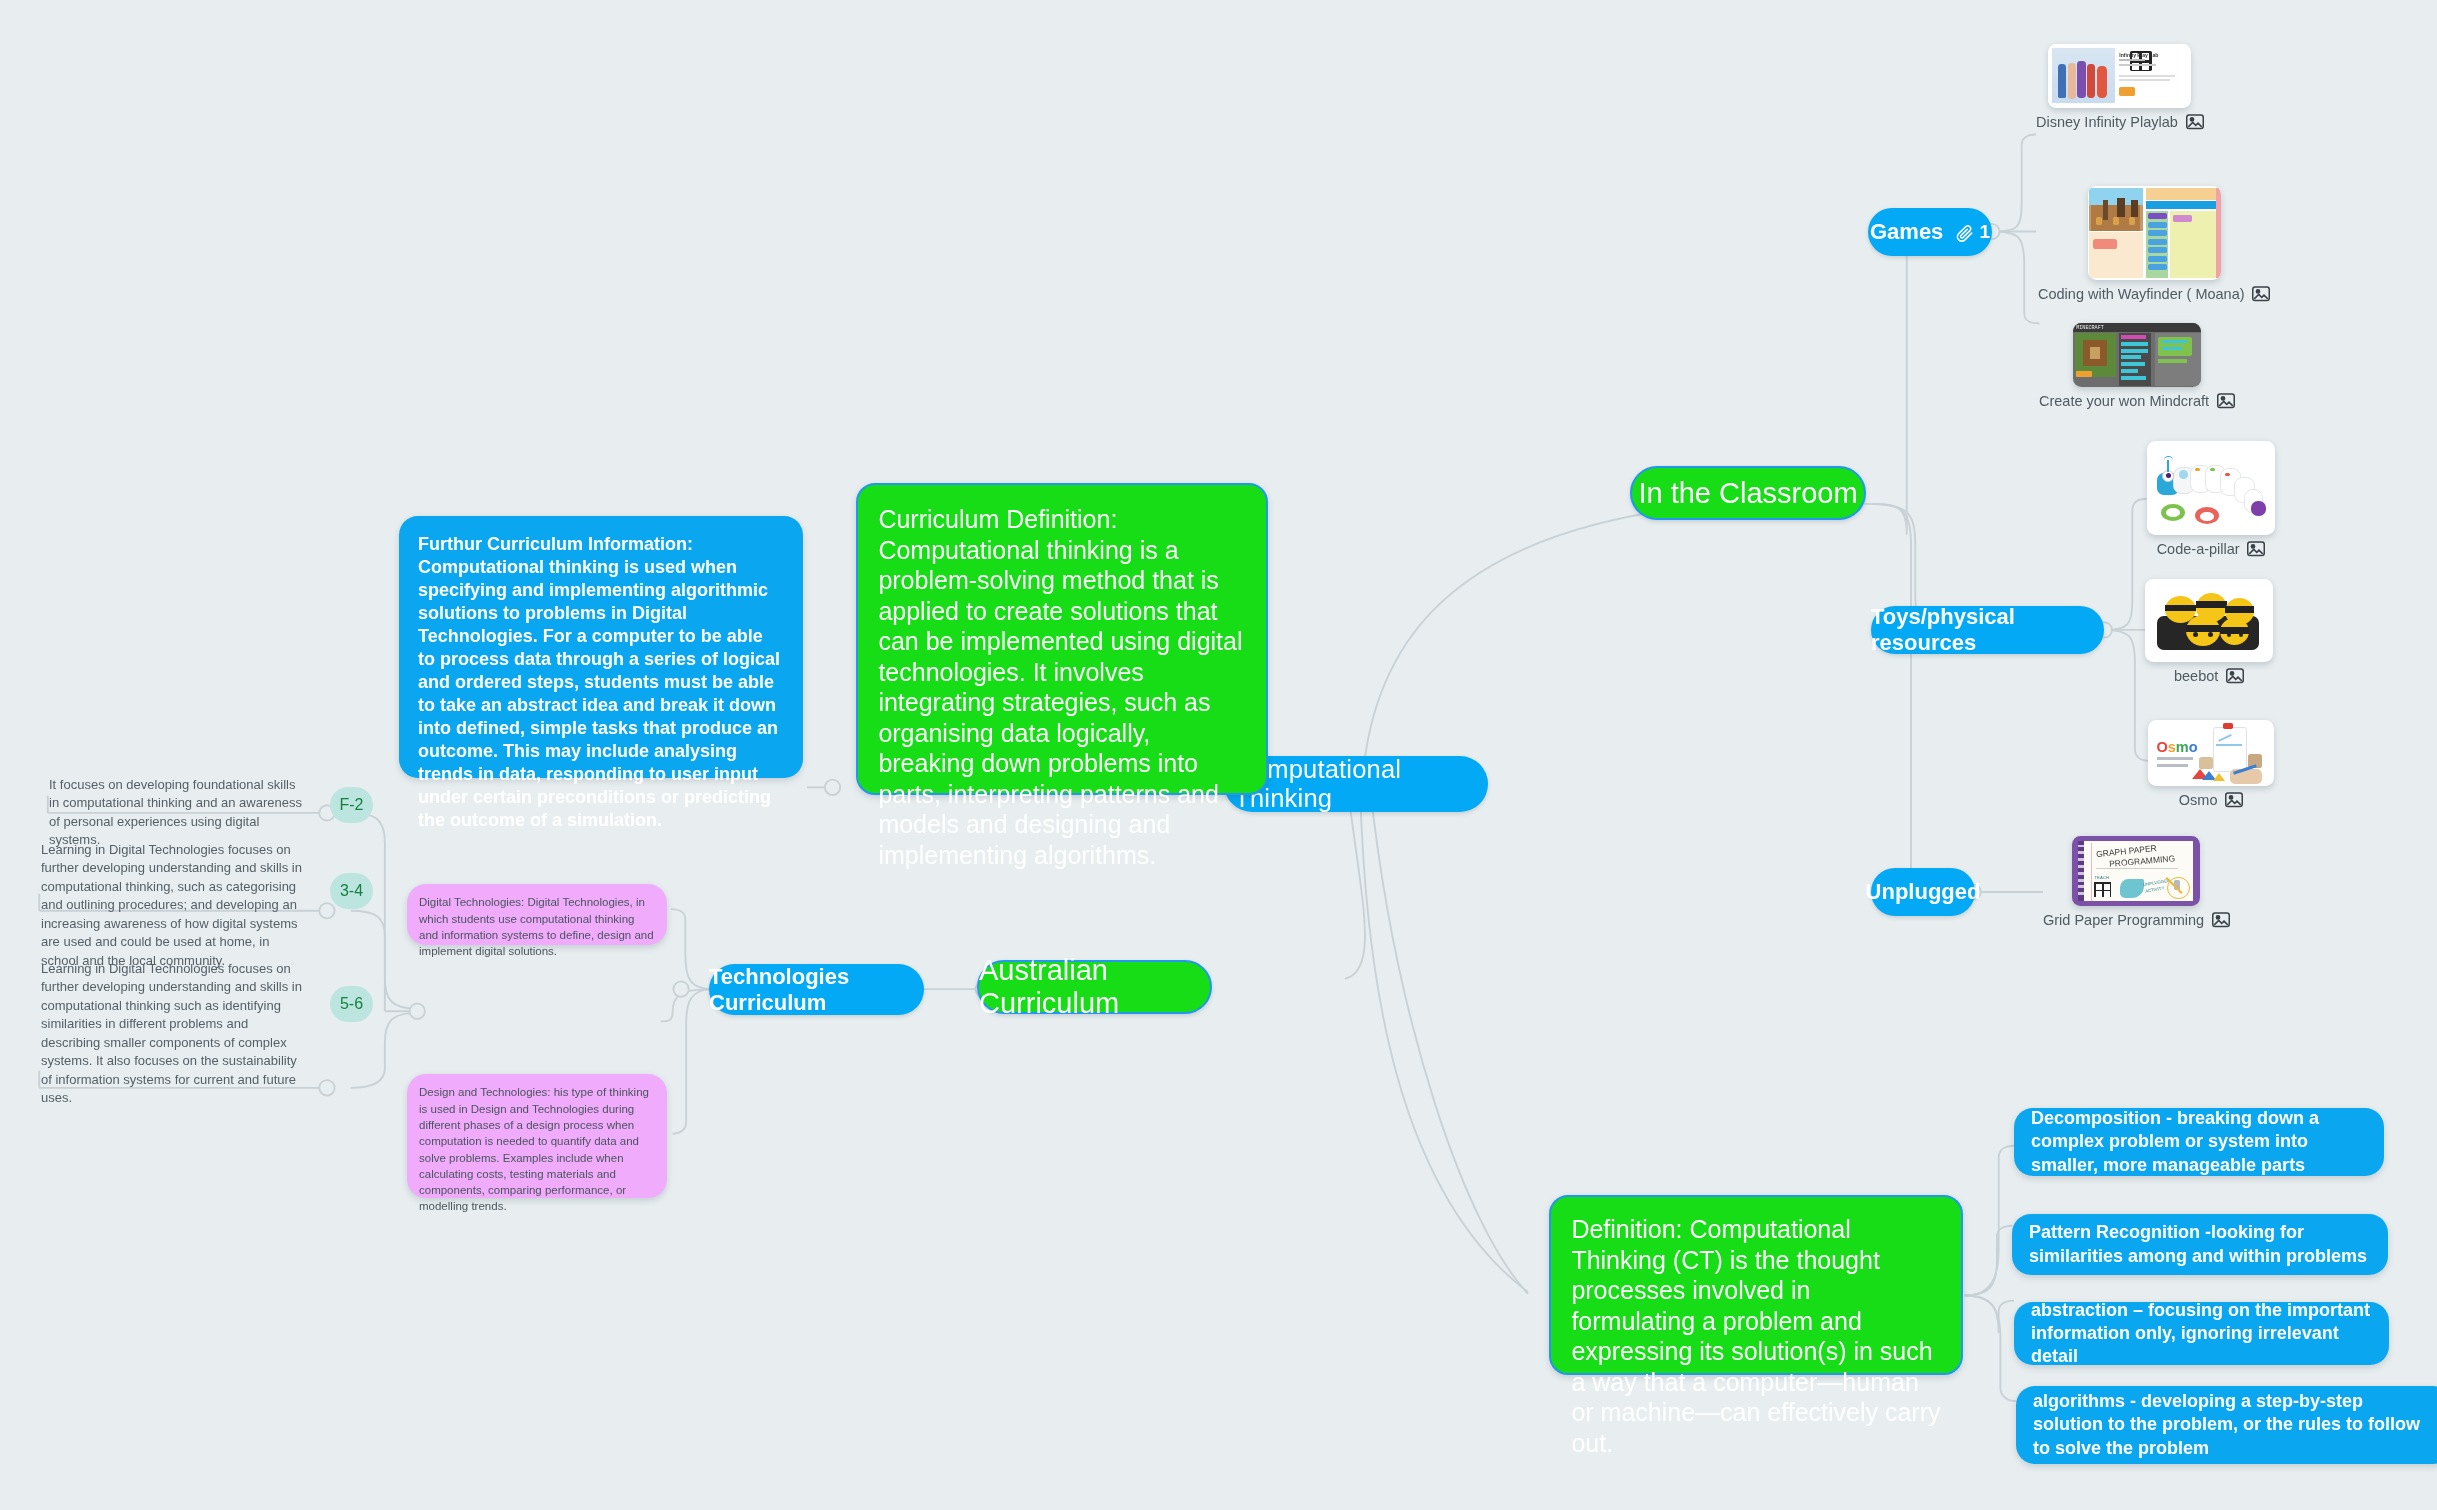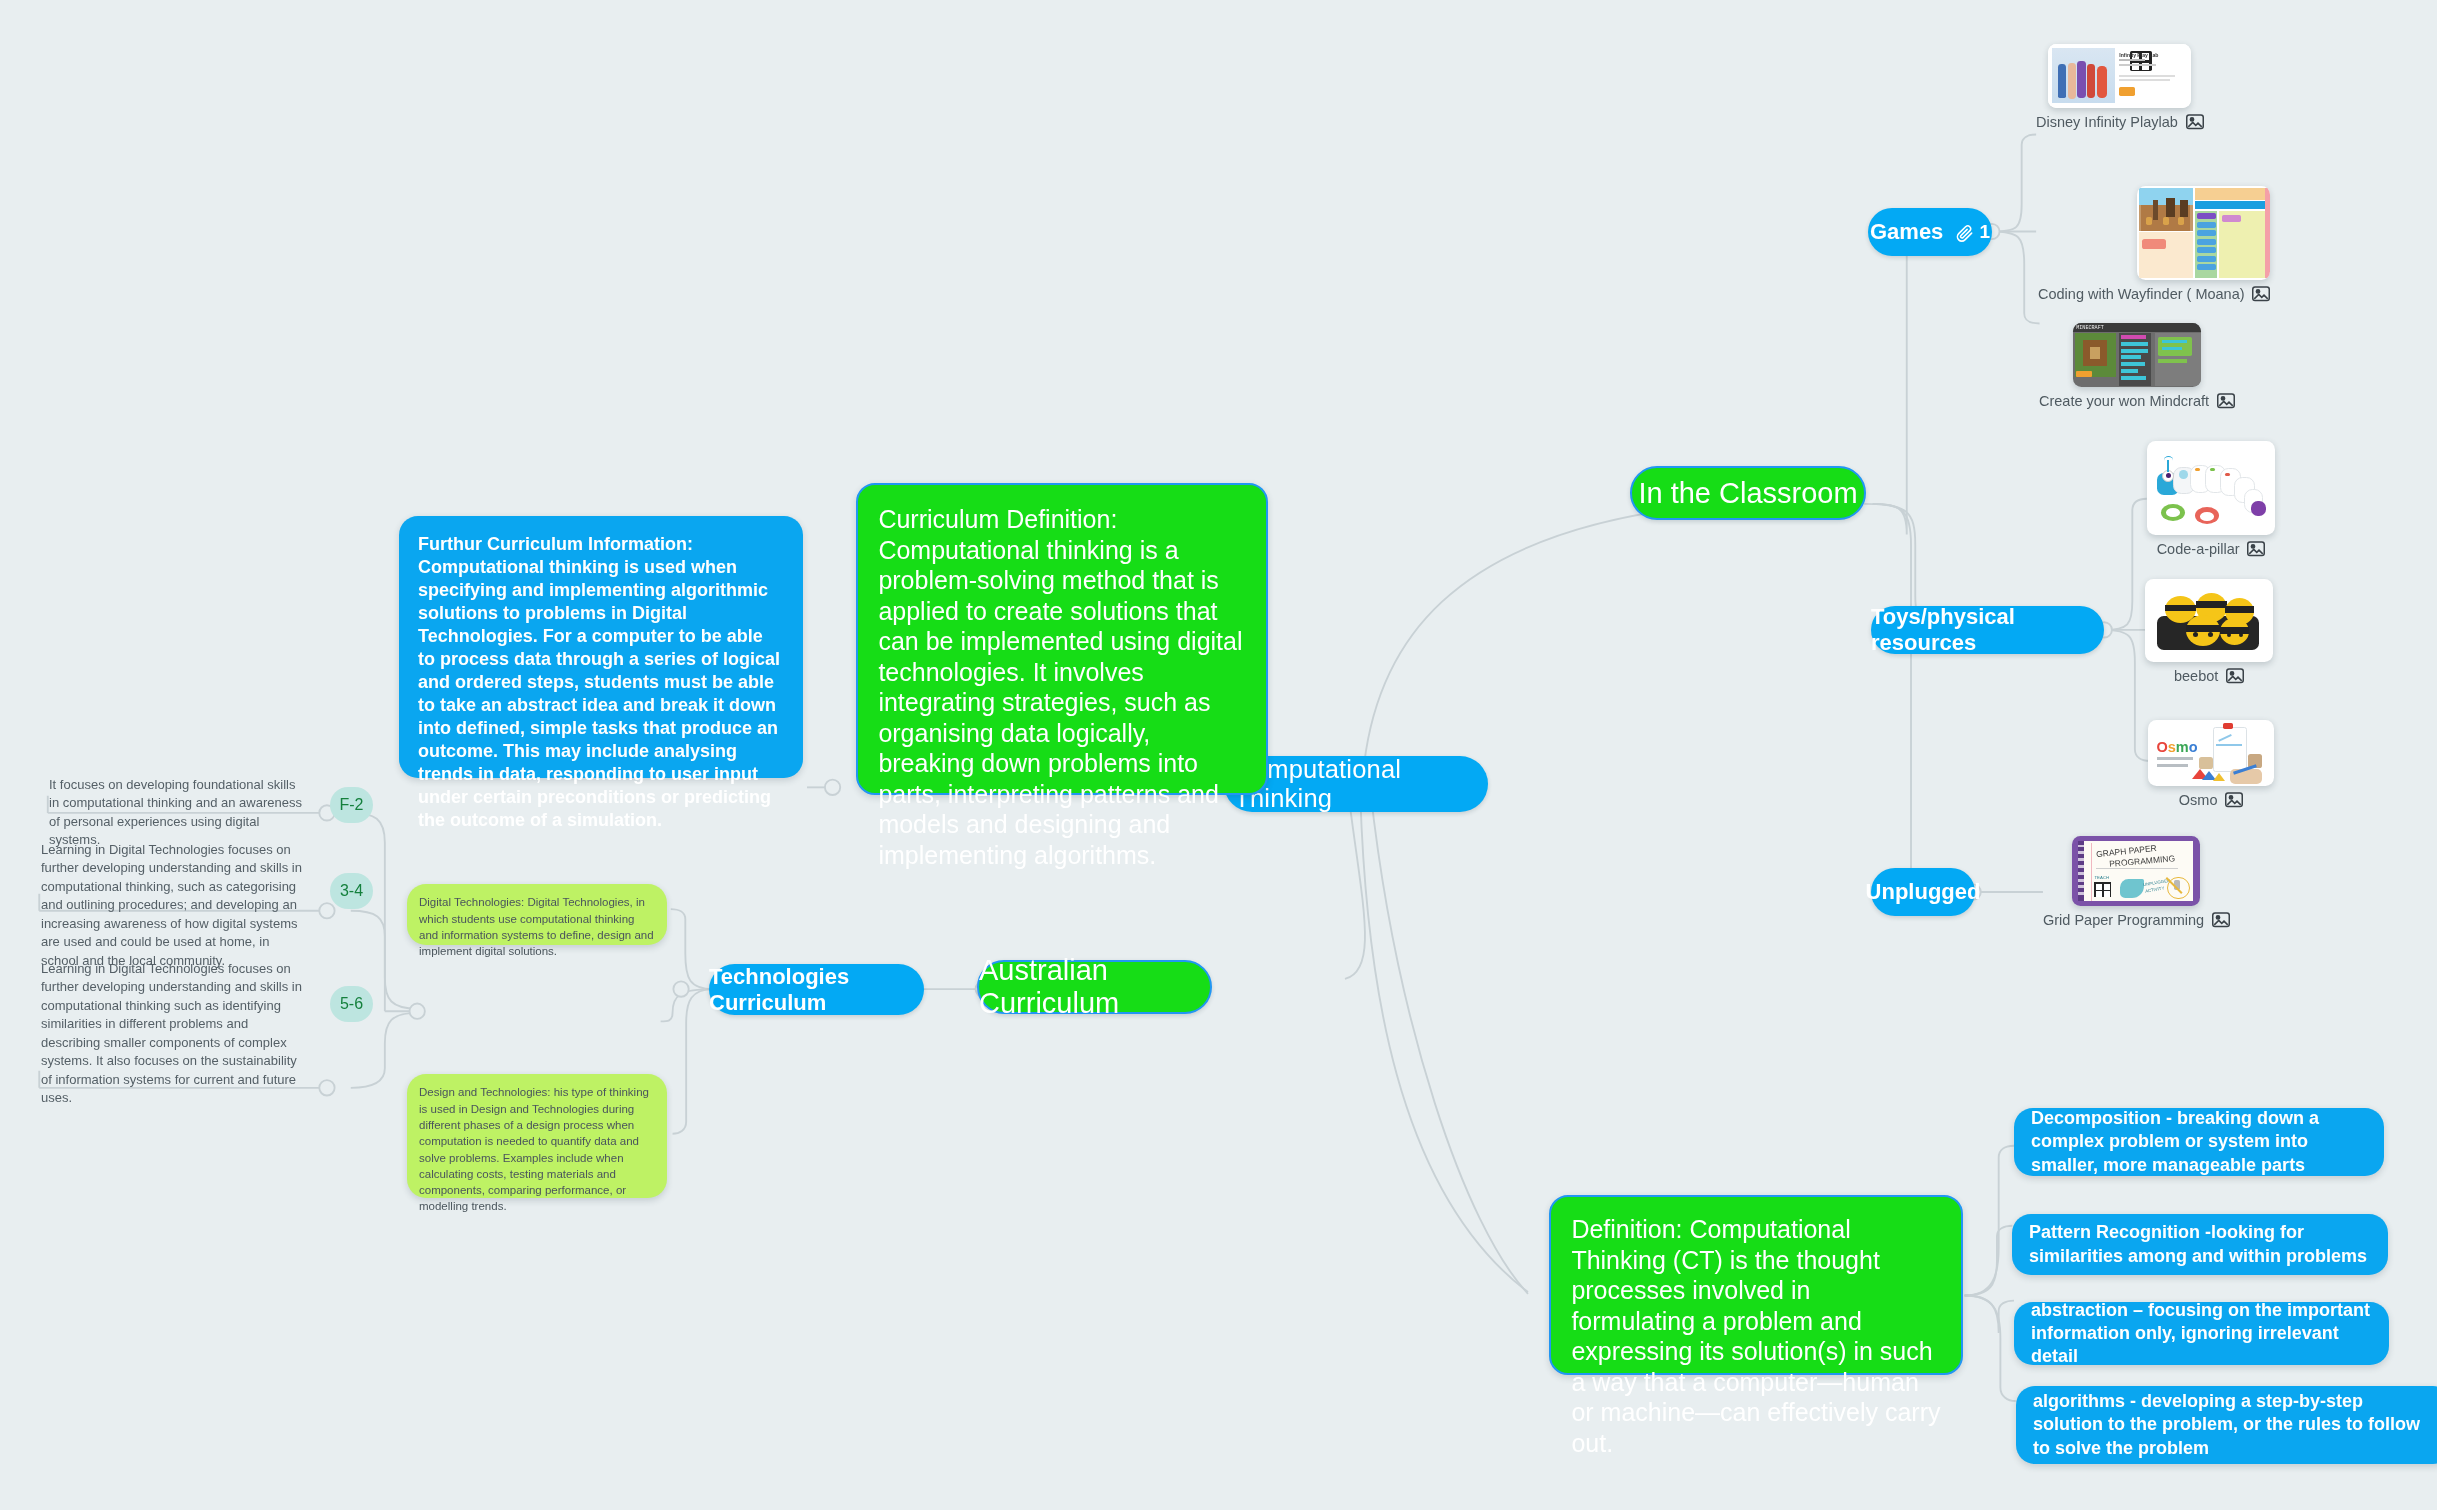--- a/index.html
+++ b/index.html
@@ -28,21 +28,21 @@
   .pill.topic-lite{font-size:29px;font-weight:normal;}
 
   
   .card{
     border-radius:19px;
     box-sizing:border-box;
     box-shadow:0 2.6px 6px rgba(40,60,70,.17);
   }
   .card.blue{background:#0aa6f0;color:#fff;font-weight:bold;}
   .card.green{background:#16dd16;color:#fff;border:2.6px solid #2196f3;font-weight:normal;}
-  .card.pale{background:#bef264;color:#4a555c;}
+  .card.pale{background:#f0abfc;color:#4a555c;}
 
   .txt-big{font-size:25px;line-height:1.22;}
   .txt-med{font-size:18px;line-height:1.28;}
   .txt-xs{font-size:11.5px;line-height:1.42;}
 
   
   .plain{
     color:#545f66;
     font-size:13px;line-height:1.42;
     box-sizing:border-box;
@@ -220,21 +220,21 @@
       <span class="img-icon">
         <svg viewBox="0 0 24 20" width="18" height="15.3" fill="none" stroke="#3a4248" stroke-width="2">
           <rect x="1" y="1" width="22" height="18" rx="3"></rect>
           <circle cx="8" cy="7" r="2.2" fill="#3a4248"></circle>
           <path d="M3 17l6-6 4 4 3-3 5 5" fill="none"></path>
         </svg>
       </span>
     </div>
   </div>
 
-  <div class="node thumbwrap" style="left:2038px;top:186px;align-items:flex-end;">
+  <div class="node thumbwrap" style="left:2038px;top:186px;">
     <div class="thumb" style="width:133px;height:94px;background:#fff;">
       <div class="art">
         <div style="position:absolute;left:1.7px;top:1.7px;width:54px;height:43px;background:linear-gradient(#8fd3ef 40%,#c49a6c 40%);"></div>
         <div style="position:absolute;left:3.4px;top:19px;width:49px;height:25.5px;background:#b07a45;"></div>
         <div style="position:absolute;left:15.3px;top:13.6px;width:5.1px;height:20.4px;background:#6b4a2b;"></div>
         <div style="position:absolute;left:29px;top:12px;width:8.5px;height:19px;background:#5a3d22;"></div>
         <div style="position:absolute;left:43px;top:13.6px;width:7.7px;height:17px;background:#5a3d22;"></div>
         <div style="position:absolute;left:8.5px;top:31px;width:6px;height:7.7px;background:#d9a24a;border-radius:1.7px;"></div>
         <div style="position:absolute;left:25.5px;top:31px;width:6px;height:7.7px;background:#d9a24a;border-radius:1.7px;"></div>
         <div style="position:absolute;left:41px;top:31px;width:6px;height:7.7px;background:#d9a24a;border-radius:1.7px;"></div>

